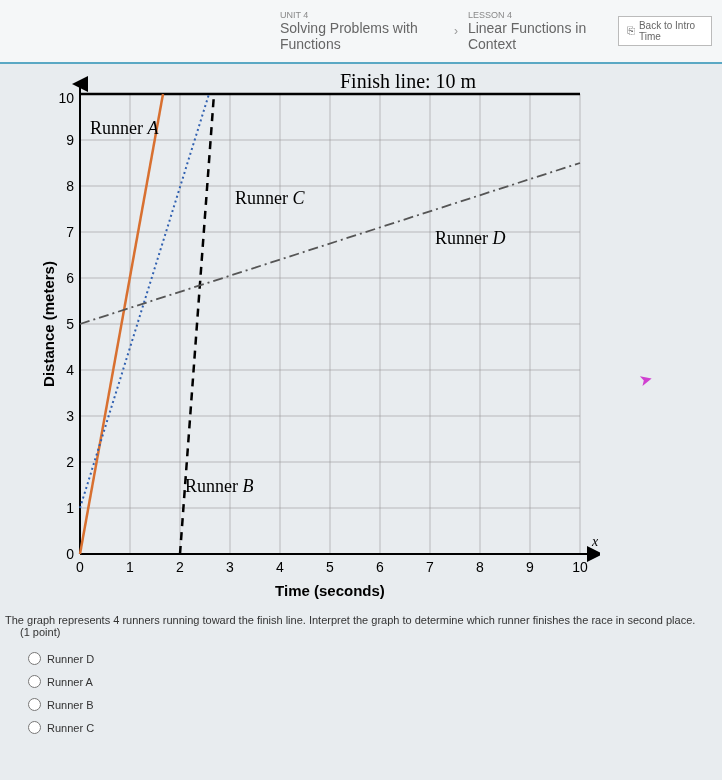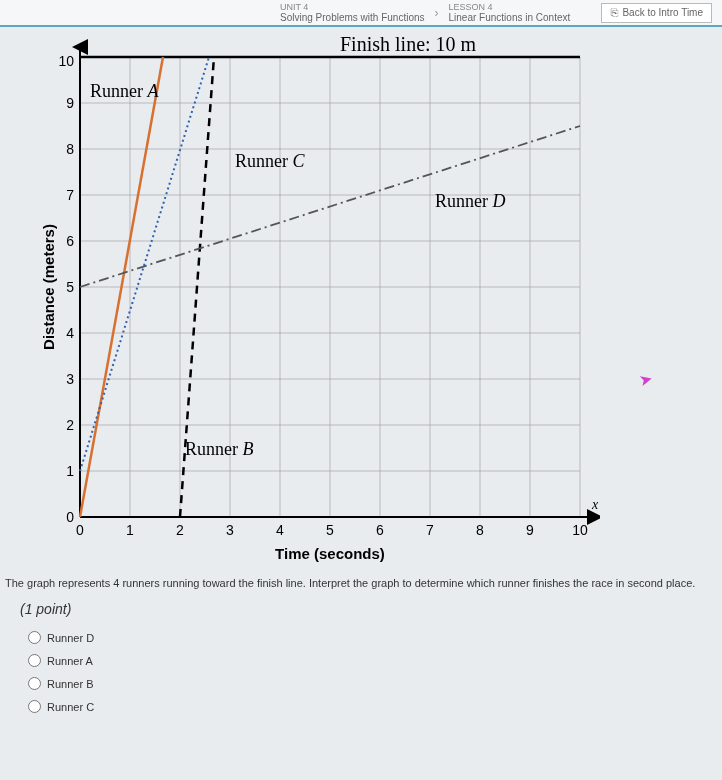--- a/index.html
+++ b/index.html
@@ -7,32 +7,32 @@
       font-family: Arial, sans-serif;
       background: #e8ecef;
       width: 722px;
       height: 780px;
       overflow: hidden;
       position: relative;
     }
     .header {
       background: #f5f7f8;
       border-bottom: 2px solid #5aa8c4;
-      padding: 2px 10px;
+      padding: 10px 10px;
       display: flex;
       align-items: center;
       justify-content: flex-start;
       gap: 12px;
       font-size: 10px;
       color: #666;
     }
     .header-left { margin-left: 270px; display: flex; align-items: center; gap: 10px; }
     .header-block { display: flex; flex-direction: column; }
     .header-label { font-size: 9px; color: #888; }
-    .header-text { font-size: 10px; color: #666; }
+    .header-text { font-size: 14px; color: #666; }
     .chevron { color: #999; font-size: 12px; }
     .back-btn {
       margin-left: auto;
       border: 1px solid #bbb;
       padding: 3px 8px;
       font-size: 10px;
       background: #fff;
       display: flex;
       align-items: center;
       gap: 4px;
@@ -43,23 +43,22 @@
       margin: 10px 0 0 40px;
       width: 560px;
       height: 540px;
     }
     .question {
       margin: 0 10px 0 5px;
       font-size: 11px;
       color: #333;
     }
     .points {
-      margin: 12px 0 0 20px;
-      font-size: 14px;
-      font-style: italic;
+      margin: 0 0 0 20px;
+      font-size: 11px;
       color: #333;
     }
     .options {
       margin: 14px 0 0 28px;
       display: flex;
       flex-direction: column;
       gap: 10px;
     }
     .option {
       display: flex;

